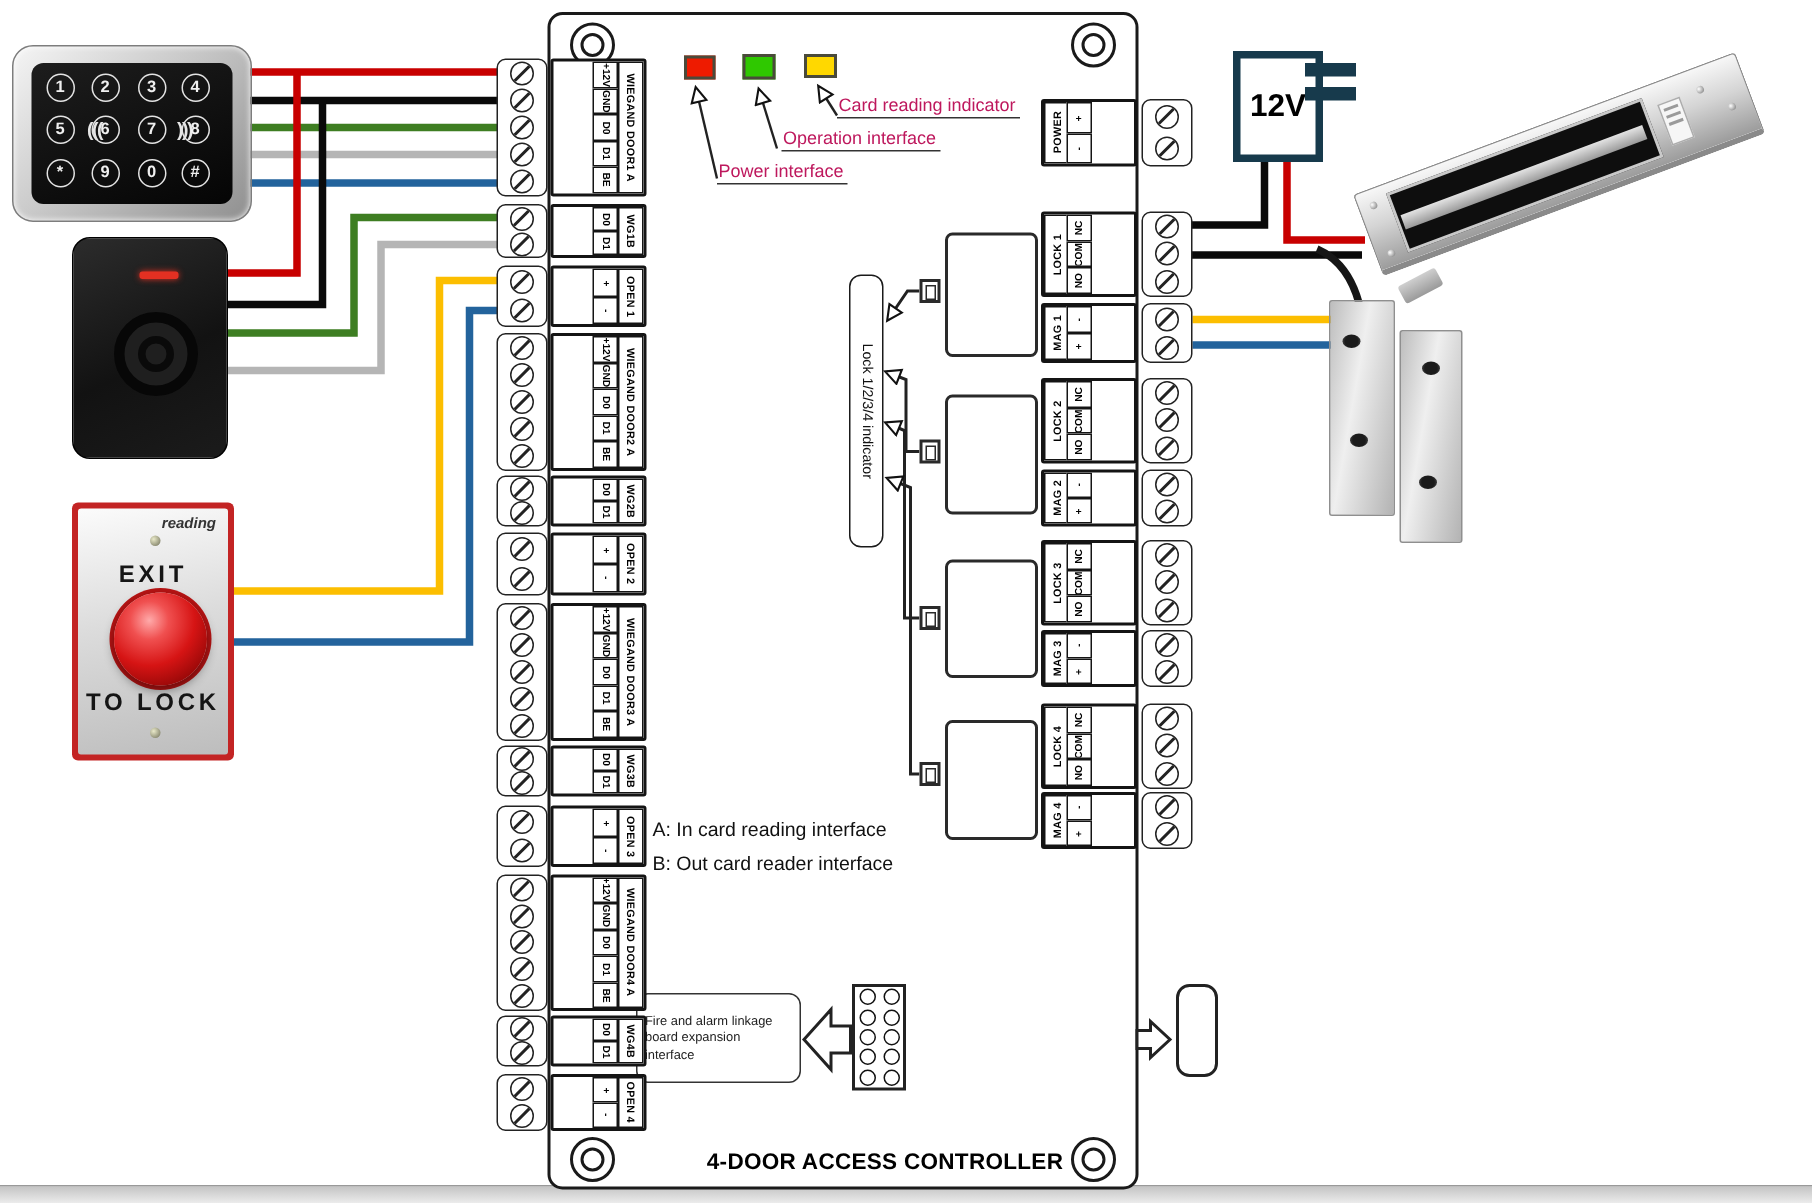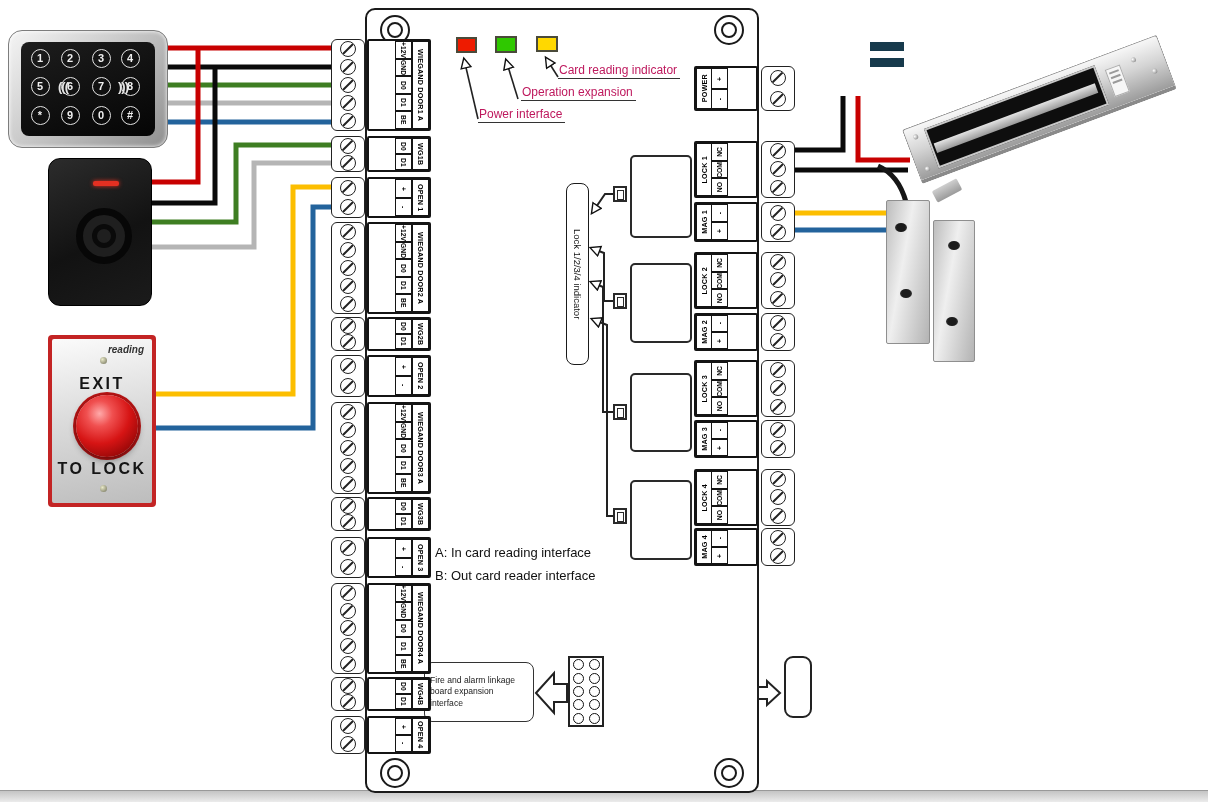--- a/index.html
+++ b/index.html
@@ -117,20 +117,21 @@
   <div class="hole" style="left:714px;top:15px;">
       <i></i>
     </div>
   <div class="hole" style="left:380px;top:758px;">
       <i></i>
     </div>
   <div class="hole" style="left:714px;top:758px;">
       <i></i>
     </div>
   <div class="bottom-band"></div>
+  <div class="board-title">4-DOOR ACCESS CONTROLLER</div>
 
   <svg class="overlay" width="1208" height="802">
     <defs>
       <marker id="arr" markerUnits="userSpaceOnUse" markerWidth="13" markerHeight="13" refX="10" refY="6" orient="auto">
         <path d="M1,1 L11,6 L1,11 Z" fill="#ffffff" stroke="#111" stroke-width="1.4"></path>
       </marker>
     </defs>
     <g fill="none" stroke-width="5">
       <path class="w-red" d="M160,48 H346" stroke="#c80000"></path>
       <path class="w-black" d="M160,67 H346" stroke="#0a0a0a"></path>
@@ -164,21 +165,21 @@
     <g fill="#ffffff" stroke="#222" stroke-width="2">
       <polygon points="536,693 554,673 554,684 567,684 567,702 554,702 554,713"></polygon>
       <polygon points="758,687 767,687 767,681 780,693 767,705 767,699 758,699"></polygon>
     </g>
   </svg>
 
   <div class="led" style="left: 456px; top: 37px; width: 17px; background: rgb(238, 27, 0);"></div>
   <div class="led" style="left: 495px; top: 36px; width: 18px; height: 13px; background: rgb(47, 200, 0);"></div>
   <div class="led" style="left: 536px; top: 36px; width: 18px; background: rgb(255, 216, 0);"></div>
   <span class="co-label" style="left:478px;top:107px;">Power interface</span>
-  <span class="co-label" style="left:521px;top:85px;">Operation expansion</span>
+  <span class="co-label" style="left:521px;top:85px;">Operation interface</span>
   <span class="co-label" style="left:558px;top:63px;">Card reading indicator</span>
 
   <div class="lockind">
     <span>Lock 1/2/3/4 indicator</span>
   </div>
 
   <span class="note" style="left:435px;top:545px;">A: In card reading interface</span>
   <span class="note" style="left:435px;top:568px;">B: Out card reader interface</span>
 
   <div class="firebox">
@@ -191,20 +192,23 @@
       <i></i>
       <i></i>
       <i></i>
       <i></i>
       <i></i>
       <i></i>
       <i></i>
   </div>
   <div class="rj45"></div>
 
+  <div class="psu">
+    <span>12V</span>
+  </div>
   <div class="prong" style="left:870px;top:42px;width:34px;height:9px;"></div>
   <div class="prong" style="left:870px;top:58px;width:34px;height:9px;"></div>
 
   <div class="keypad">
     <div class="keypanel" id="keypanel">
       <span class="rfmark" style="left:42px;top:44px;">(((</span>
       <span class="rfmark" style="left:102px;top:44px;">)))</span>
     <div class="kkey" style="left: 9.5px; top: 6.5px;">1</div>
         <div class="kkey" style="left: 39.5px; top: 6.5px;">2</div>
         <div class="kkey" style="left: 70.5px; top: 6.5px;">3</div>

